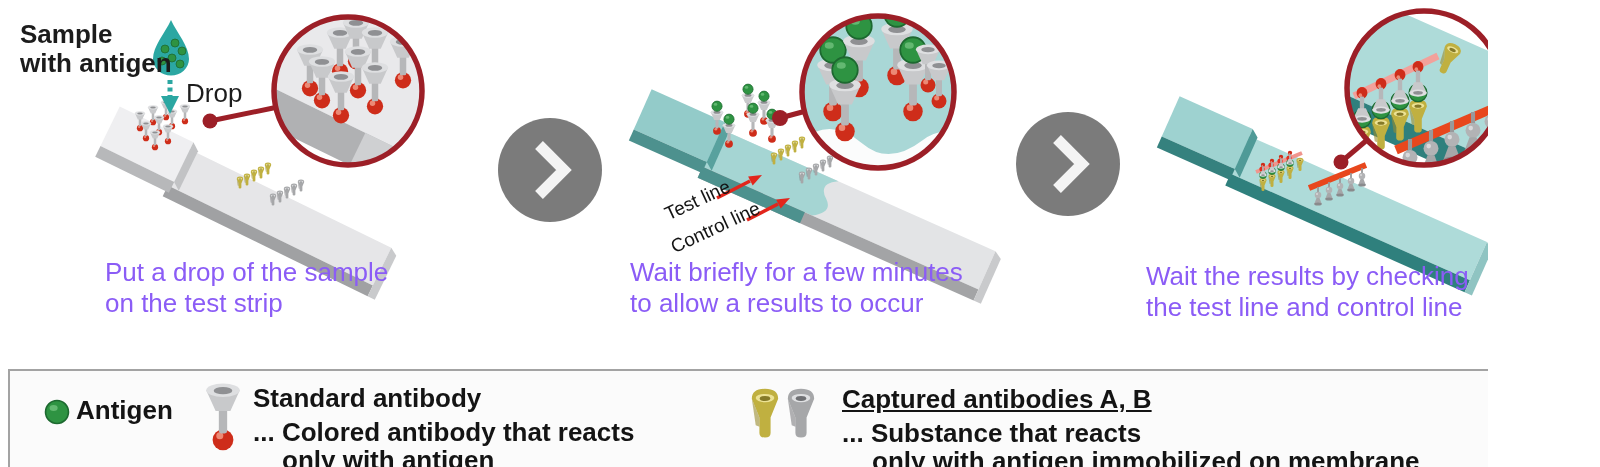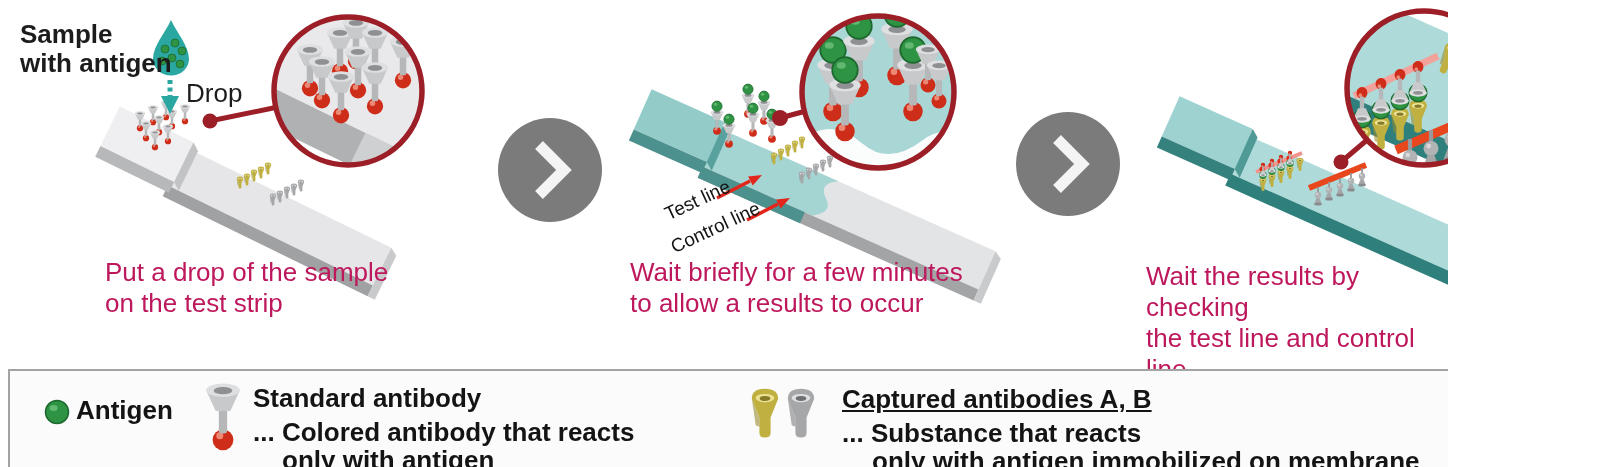--- a/index.html
+++ b/index.html
@@ -1,22 +1,22 @@
 <!DOCTYPE html>
 <html><head>
 <meta charset="utf-8">
 <style>
   html,body{margin:0;padding:0;background:#ffffff;}
   .stage{position:relative;width:1448px;height:467px;overflow:hidden;
-         font-family:"Liberation Sans","DejaVu Sans",sans-serif;}
+         font-family:"Liberation Sans","DejaVu Sans",sans-serif;padding-left:40px;}
   .panel-art{position:absolute;top:0;}
   .txt{position:absolute;color:#2b2b2b;}
   .sample-label{left:20px;top:20px;font-size:26px;line-height:29px;font-weight:700;color:#1c1c1c;}
   .drop-label{left:186px;top:78px;font-size:26px;font-weight:400;color:#1c1c1c;}
-  .caption{font-size:26px;line-height:31px;color:#be185d;}
+  .caption{font-size:26px;line-height:31px;color:#8b5cf6;}
   .cap1{left:105px;top:257px;}
   .cap2{left:630px;top:257px;}
   .cap3{left:1146px;top:261px;}
   .line-label{font-size:19px;color:#141414;transform:rotate(-25deg);transform-origin:left center;white-space:nowrap;}
   .lbl-test{left:666px;top:204px;}
   .lbl-control{left:672px;top:237px;}
   .chevron{position:absolute;width:104px;height:104px;border-radius:50%;background:#7b7b7b;}
   .chev1{left:498px;top:118px;}
   .chev2{left:1016px;top:112px;}
   .legend{position:absolute;left:8px;top:341px;width:1578px;height:113px;

